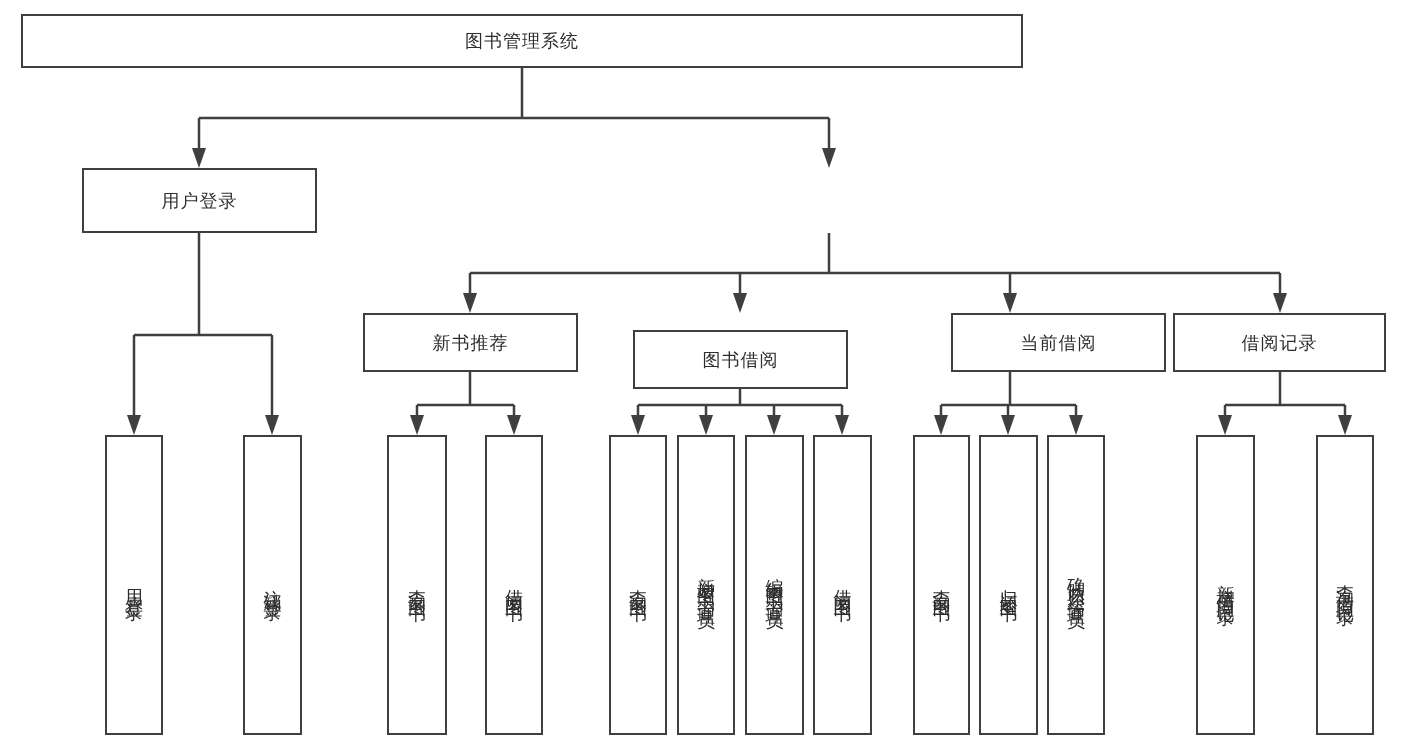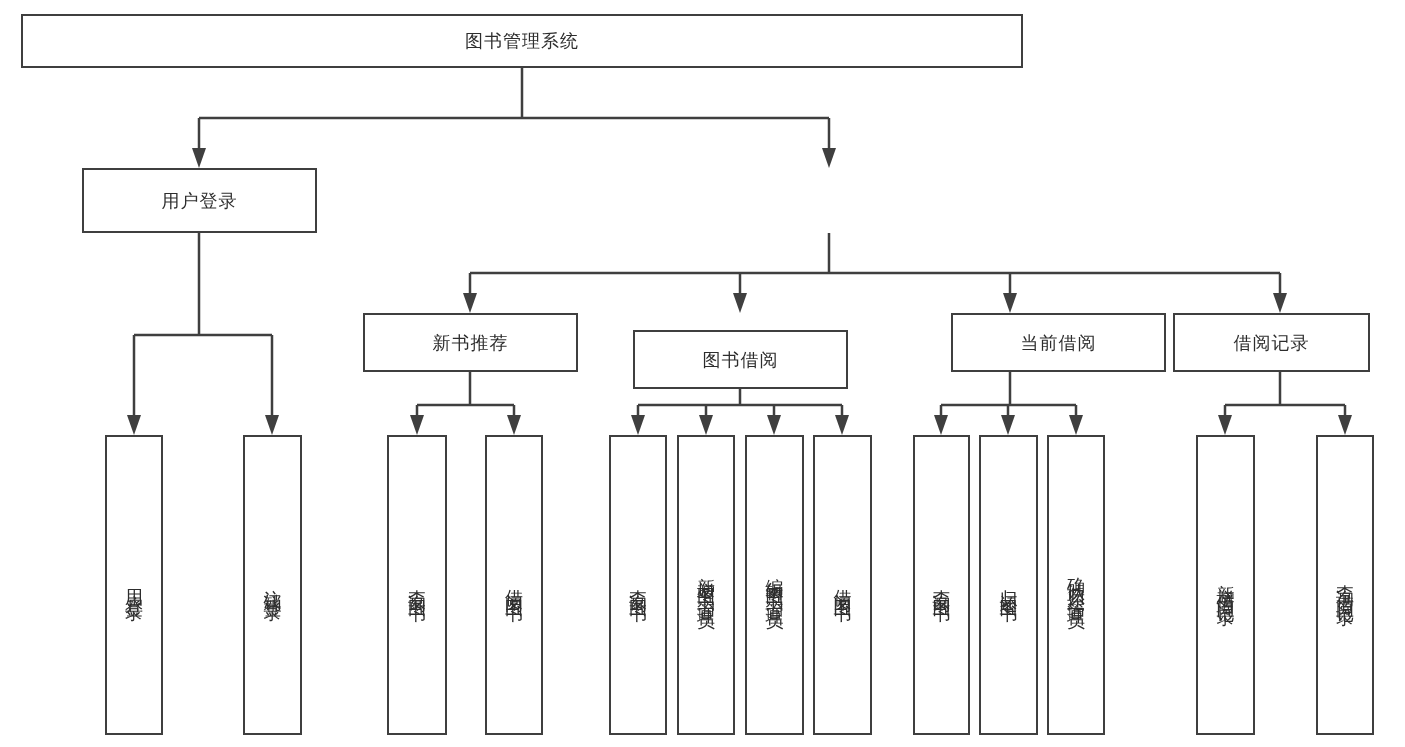--- a/index.html
+++ b/index.html
@@ -56,21 +56,21 @@
     font-size: 18px;
     line-height: 1;
   }
   
   #root  { left: 21px;  top: 14px;  width: 1002px; height: 54px; }
   #l2-0  { left: 82px;  top: 168px; width: 235px; height: 65px; }
   #l2-1  { left: 712px; top: 168px; width: 235px; height: 65px; }
   #l3-0  { left: 363px; top: 313px; width: 215px; height: 59px; }
   #l3-1  { left: 633px; top: 313px; width: 215px; height: 59px; margin-top: 17px; }
   #l3-2  { left: 903px; top: 313px; width: 215px; height: 59px; margin-left: 48px; }
-  #l3-3  { left: 1173px;top: 313px; width: 197px; height: 59px; }
+  #l3-3  { left: 1173px;top: 313px; width: 213px; height: 59px; }
   #lf-0  { left: 105px;  width: 58px; }
   #lf-1  { left: 243px;  width: 59px; }
   #lf-2  { left: 387px;  width: 60px; }
   #lf-3  { left: 485px;  width: 58px; }
   #lf-4  { left: 609px;  width: 58px; }
   #lf-5  { left: 677px;  width: 58px; }
   #lf-6  { left: 745px;  width: 59px; }
   #lf-7  { left: 813px;  width: 59px; }
   #lf-8  { left: 913px;  width: 57px; }
   #lf-9  { left: 979px;  width: 59px; }

